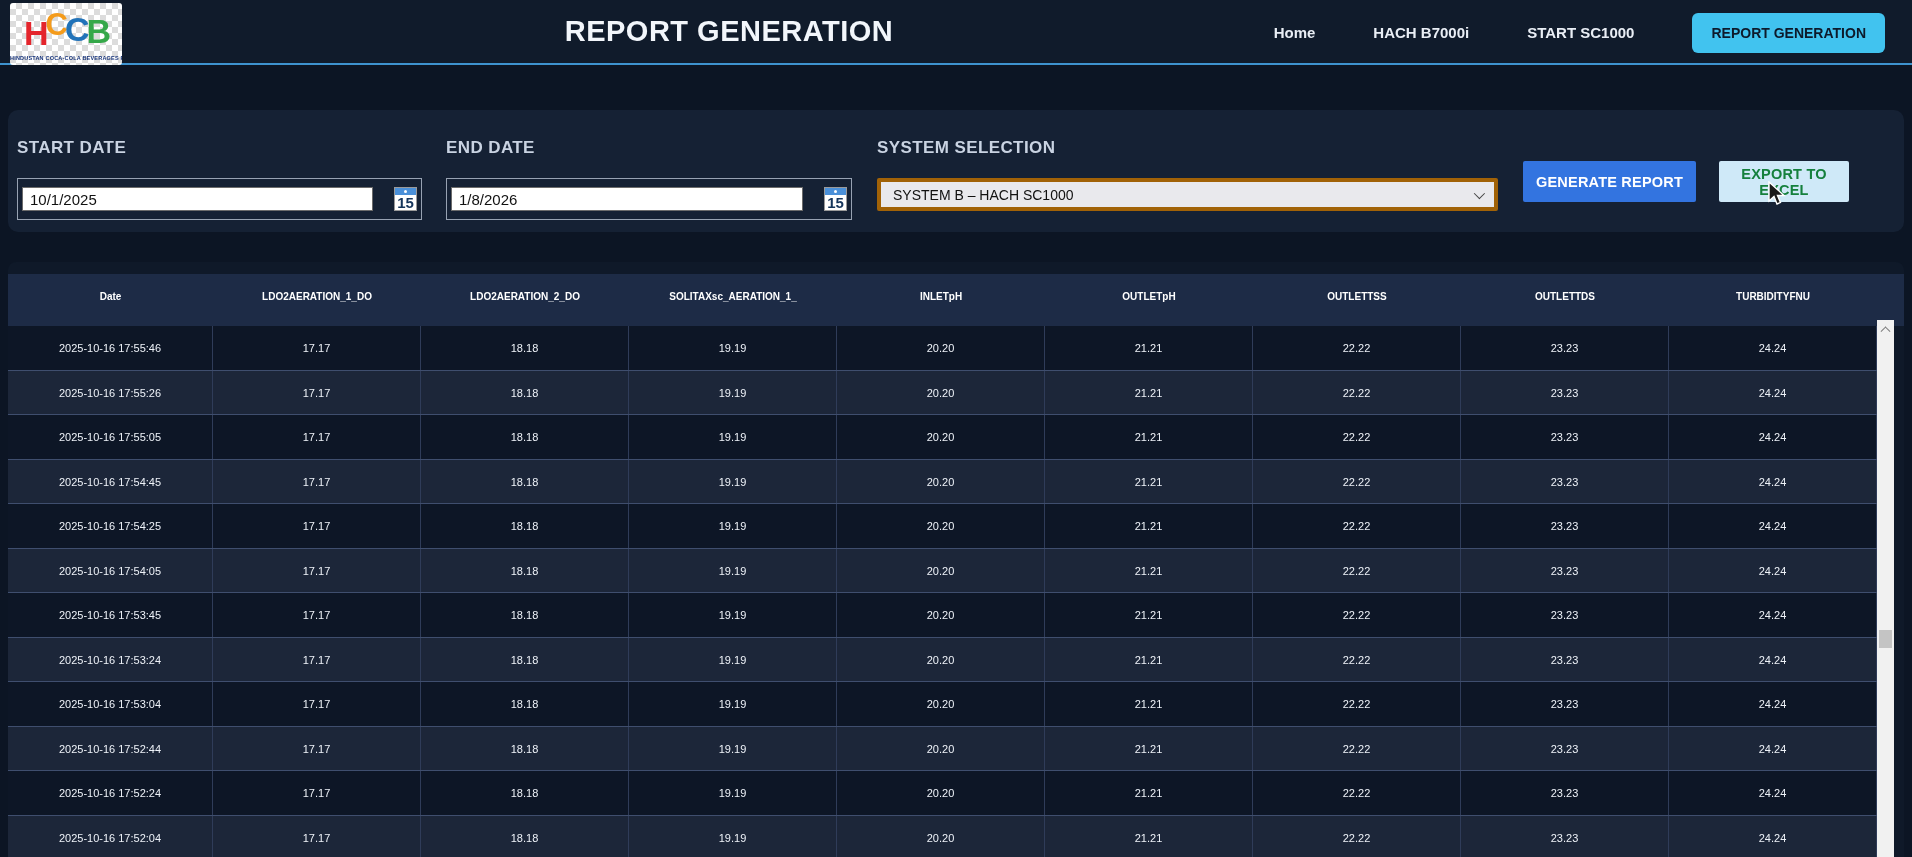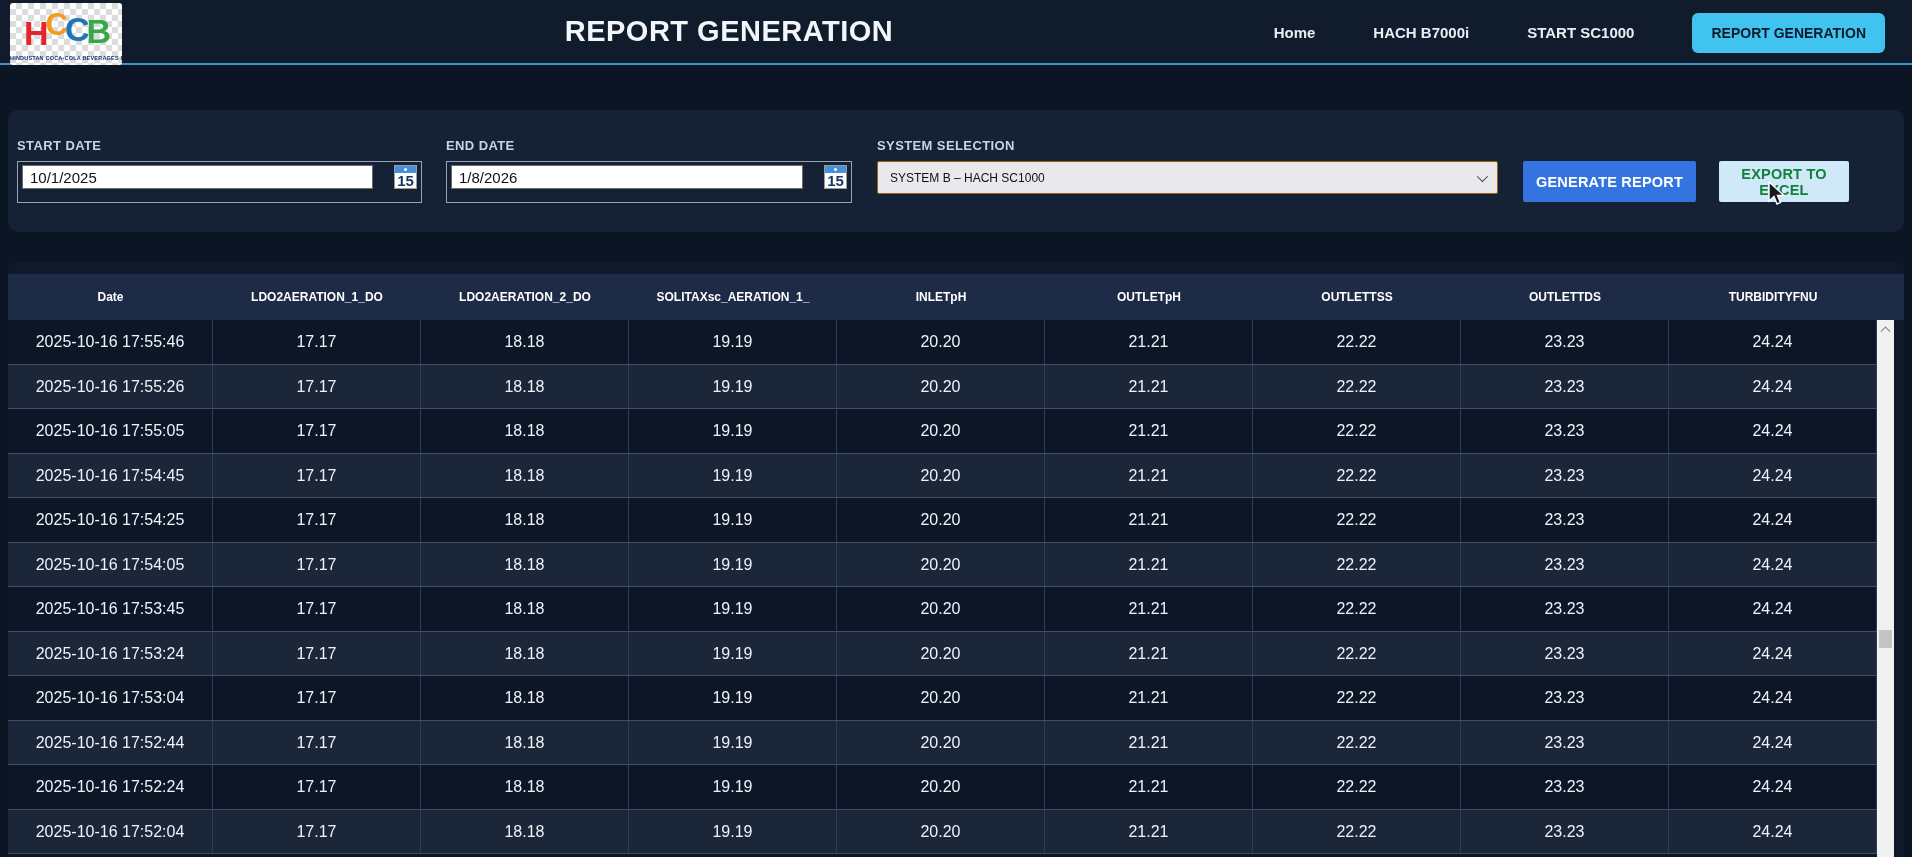--- a/index.html
+++ b/index.html
@@ -57,74 +57,74 @@
   
   .panel {
     position:absolute; left:8px; top:110px; width:1896px; height:122px;
     background:#152134; border-radius:10px;
   }
   .fgroup { position:absolute; top:28px; }
   .fg-start  { left:9px;   width:405px; }
   .fg-end    { left:438px; width:406px; }
   .fg-system { left:869px; width:621px; }
   .flabel {
-    display:block; font-size:13px; font-weight:700; color:#c9d3e2;
-    letter-spacing:0.4px; margin-bottom:8px;
+    display:block; font-size:17px; font-weight:700; color:#c9d3e2;
+    letter-spacing:0.4px; margin-bottom:20px;
   }
   .date-wrap {
     width:100%; height:42px; border:1px solid #97a2b2;
-    display:flex; align-items:flex-start; padding:3px 4px; gap:21px;
+    display:flex; align-items:center; padding:3px 4px; gap:21px;
     background:transparent;
   }
   .date-input {
     flex:1; height:24px; border:1px solid #6b6b6b; background:#fff;
     font-size:15px; color:#111; padding:0 7px; font-family:inherit; outline:none;
   }
   .cal-btn {
     width:23px; height:24px; background:#fff; border:1px solid #9a9a9a;
     padding:0; cursor:pointer; display:flex; flex-direction:column; overflow:hidden;
   }
   .cal-top {
     height:7px; background:#4a90d9; display:flex; align-items:center; justify-content:center;
   }
   .cal-dot { width:3px; height:3px; background:#fff; border-radius:50%; display:block; }
   .cal-num {
     flex:1; font-size:15px; font-weight:700; color:#15355c;
     display:flex; align-items:center; justify-content:center; line-height:1;
   }
   .select-box {
-    width:100%; height:33px; background:#e9e9ed; border:1px solid #a16207;
+    width:100%; height:33px; background:#e9e9ed; border:4px solid #a16207;
     border-radius:2px; display:flex; align-items:center; padding:0 12px;
-    font-size:12px; color:#111; cursor:pointer;
+    font-size:14px; color:#111; cursor:pointer;
   }
   .select-chevron {
     margin-left:auto; width:8px; height:8px;
     border-right:1.5px solid #444; border-bottom:1.5px solid #444;
     transform:rotate(45deg) translateY(-2px);
   }
   .btn { position:absolute; top:51px; height:41px; border:none; border-radius:2px;
     font-size:14.5px; font-weight:700; cursor:pointer; font-family:Liberation Sans, sans-serif;
     letter-spacing:0.2px; }
   .btn-generate { left:1515px; width:173px; background:#3374e0; color:#fff; }
   .btn-export   { left:1711px; width:130px; background:#cfe9f8; color:#15803d; }
 
   
   .card {
     position:absolute; left:8px; top:262px; width:1896px; height:600px;
     background:#0f1929; border-radius:8px 8px 0 0; padding-top:12px; overflow:hidden;
   }
   .thead {
-    display:flex; height:46px; align-items:center;
-    background:#1d2b46; color:#fff; font-weight:700; font-size:12px;
+    display:flex; height:52px; align-items:center;
+    background:#1d2b46; color:#fff; font-weight:700; font-size:10px;
   }
   .thead .cell { border-right:none; }
   .tbody { margin-right:27px; }
   .tr {
     display:flex; height:44.5px; align-items:center;
-    border-bottom:1px solid #3f4e6e; font-size:16px; color:#eef2f8;
+    border-bottom:1px solid #3f4e6e; font-size:11px; color:#eef2f8;
   }
   .tr:nth-child(odd)  { background:#0d1626; }
   .tr:nth-child(even) { background:#1c2639; }
   .tr-partial { height:45px; background:#0d1626; }
   .cell { flex:1; text-align:center; align-self:stretch; line-height:44.5px;
     border-right:1px solid #2f3c59; overflow:hidden; white-space:nowrap; }
   .thead .cell { line-height:46px; }
   .cell-date { flex:none; width:205px; }
   .thead { padding-right:27px; }
   .thead .cell:last-child { border-right:none; }

